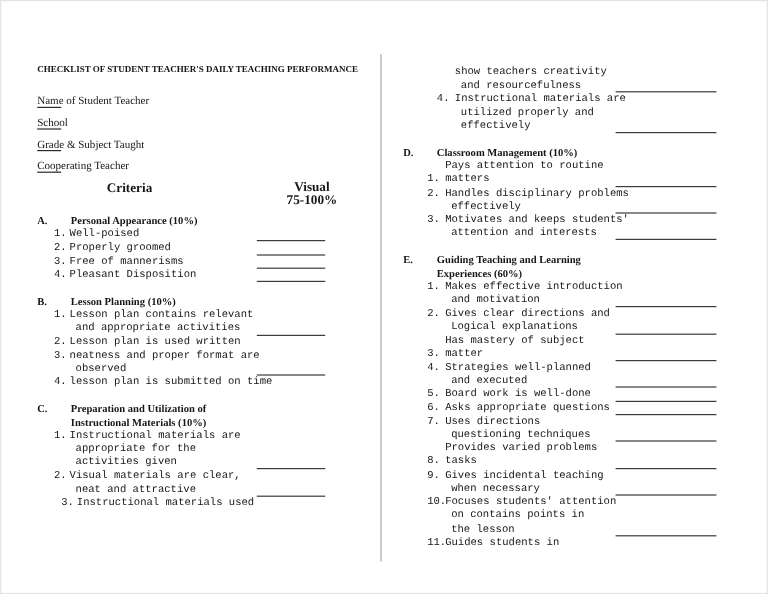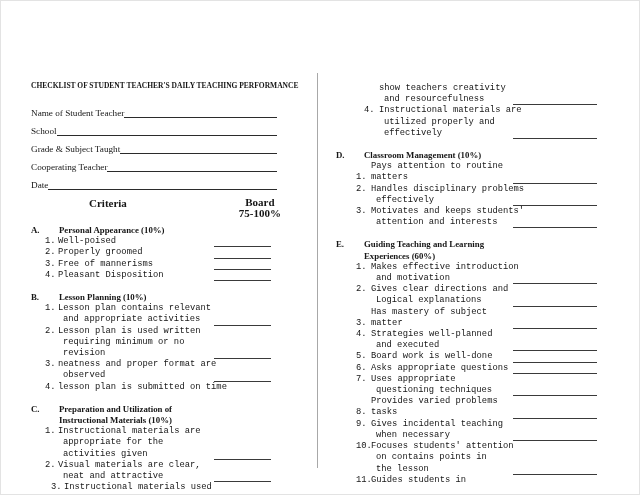--- a/index.html
+++ b/index.html
@@ -1,28 +1,28 @@
 <!DOCTYPE html>
 <html><head>
 <meta charset="utf-8">
 <style>
   html,body{margin:0;padding:0;background:#fff;}
   .page{
     width:640px;height:495px;box-sizing:border-box;background:#fff;
     border:1px solid #e3e3e3;
     display:flex;align-items:flex-start;
-    padding:80px 42px 18px 30px;
+    padding:52px 42px 18px 30px;
     font-family:"Liberation Serif",serif;color:#161616;
     overflow:hidden;
   }
   .col-left{width:278px;flex:none;}
   .divider{width:1px;align-self:stretch;background:#a8a8a8;margin-left:8px;margin-top:-8px;margin-bottom:8px;flex:none;}
   .col-right{flex:1;padding-left:18px;}
   .title{font-size:7.5px;font-weight:700;white-space:nowrap;margin-bottom:17px;}
-  .field{display:flex;align-items:flex-end;width:246px;height:11px;margin-bottom:7px;font-size:9.2px;white-space:nowrap;}
+  .field{display:flex;align-items:flex-start;width:246px;height:11px;margin-bottom:7px;font-size:9.2px;white-space:nowrap;flex-direction:column;}
   .flabel{flex:none;}
   .fline{flex:1;border-bottom:1px solid #2b2b2b;height:9px;min-width:20px;}
   .crit-head{margin-top:5px;display:flex;font-weight:700;font-size:11px;}
   .criteria-label{margin-left:58px;}
   .rating-block{margin-left:auto;margin-right:28px;text-align:center;line-height:11px;}
   .section{margin-top:11px;font-size:8.8px;line-height:11.2px;}
   #left-sections .section:first-child{margin-top:6px;}
   .trow{display:flex;font-weight:700;}
   .letter{flex:none;width:28px;}
   .row{display:flex;align-items:flex-end;font-family:Liberation Mono, monospace;}
@@ -53,29 +53,25 @@
           <span class="fline"></span>
         </div>
         <div class="field">
           <span class="flabel">Grade &amp; Subject Taught </span>
           <span class="fline"></span>
         </div>
         <div class="field">
           <span class="flabel">Cooperating Teacher </span>
           <span class="fline"></span>
         </div>
-        <div class="field">
-          <span class="flabel">Date </span>
-          <span class="fline"></span>
-        </div>
       </div>
     <div class="crit-head">
       <span class="criteria-label">Criteria</span>
       <span class="rating-block">
-        <div>Board</div>
+        <div>Visual</div>
         <div>75-100%</div>
       </span>
     </div>
     <div id="left-sections">
         <div class="section">
           <div class="trow">
             <span class="letter">A.</span>
             <span class="stitle">Personal Appearance (10%)</span>
           </div>
           <div class="row">
@@ -109,25 +105,20 @@
             <span class="txt">Lesson plan contains relevant</span>
           </div>
           <div class="row cont">
             <span class="num"></span>
             <span class="txt">and appropriate activities</span>
             <span class="blank"></span>
           </div>
           <div class="row">
             <span class="num">2.</span>
             <span class="txt">Lesson plan is used written</span>
-          </div>
-          <div class="row cont">
-            <span class="num"></span>
-            <span class="txt">requiring minimum or no revision</span>
-            <span class="blank"></span>
           </div>
           <div class="row">
             <span class="num">3.</span>
             <span class="txt">neatness and proper format are</span>
           </div>
           <div class="row cont">
             <span class="num"></span>
             <span class="txt">observed</span>
             <span class="blank"></span>
           </div>
@@ -274,21 +265,21 @@
             <span class="txt">Board work is well-done</span>
             <span class="blank"></span>
           </div>
           <div class="row">
             <span class="num">6.</span>
             <span class="txt">Asks appropriate questions</span>
             <span class="blank"></span>
           </div>
           <div class="row">
             <span class="num">7.</span>
-            <span class="txt">Uses appropriate</span>
+            <span class="txt">Uses directions</span>
           </div>
           <div class="row cont">
             <span class="num"></span>
             <span class="txt">questioning techniques</span>
             <span class="blank"></span>
           </div>
           <div class="row">
             <span class="num">8.</span>
             <span class="txt">Provides varied problems tasks</span>
             <span class="blank"></span>

